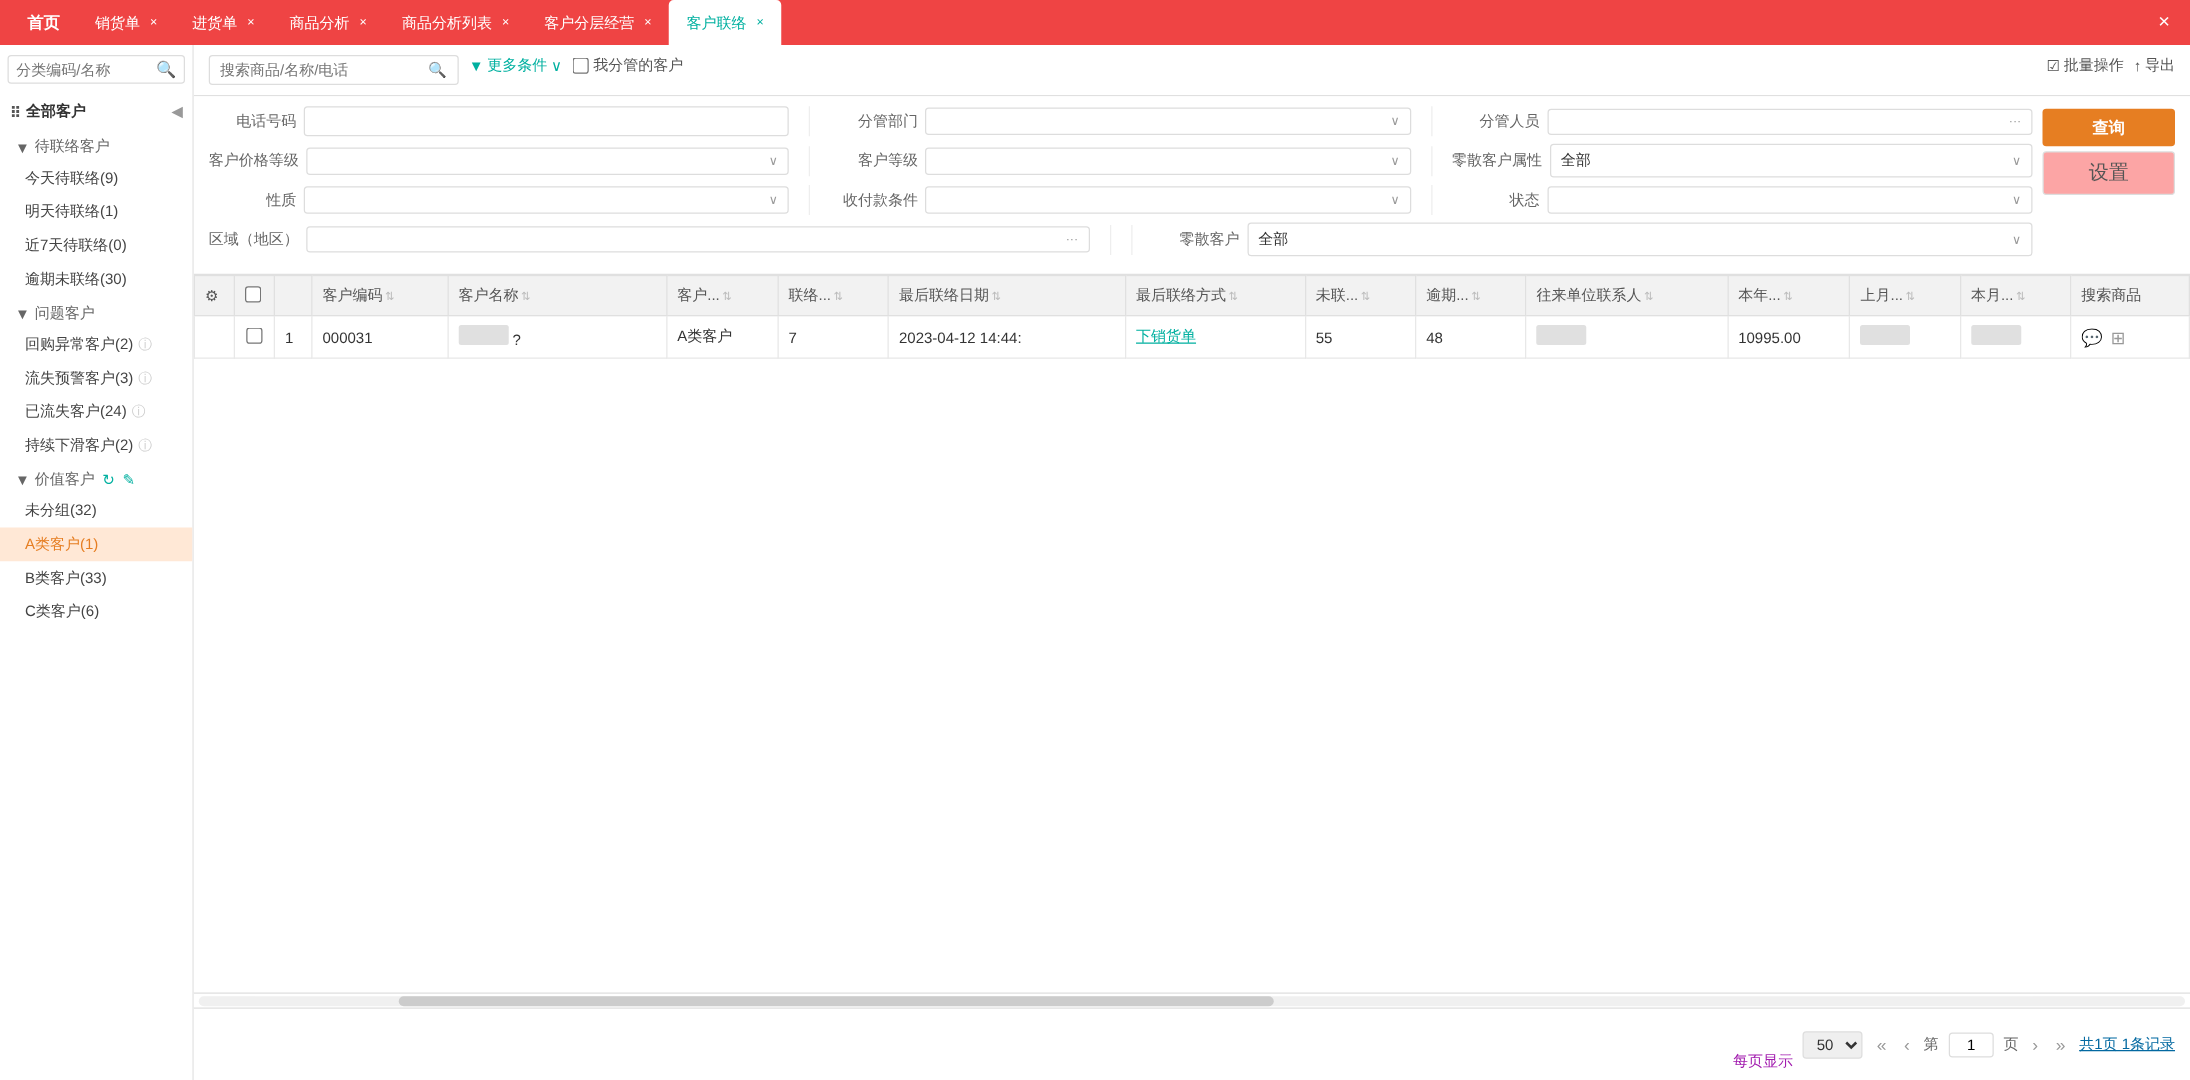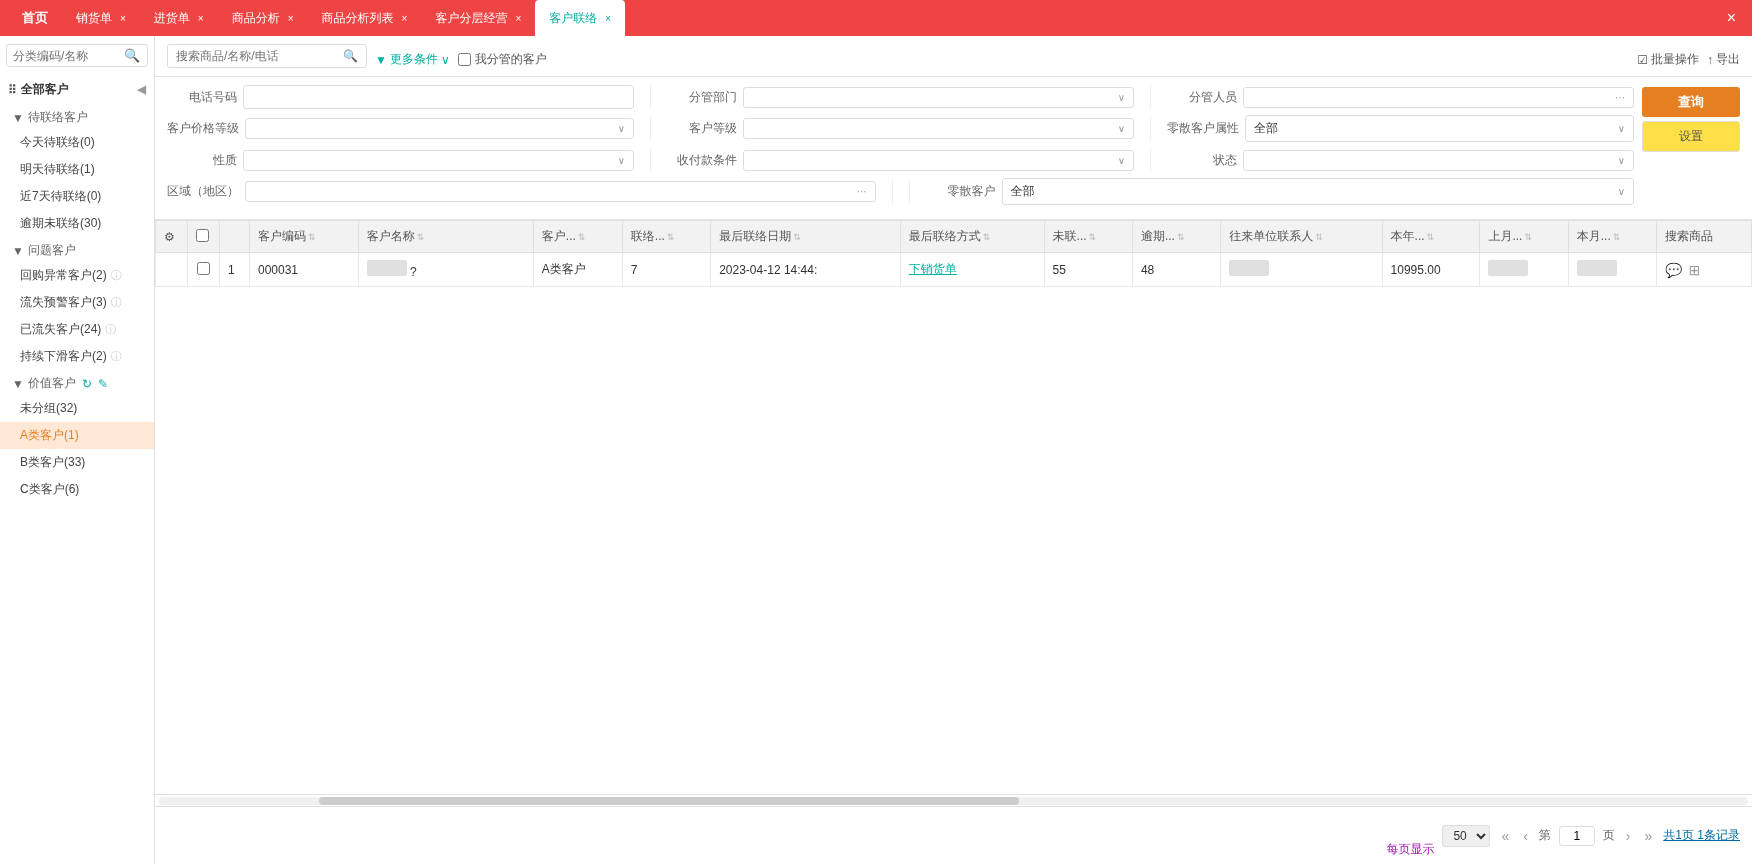--- a/index.html
+++ b/index.html
@@ -55,21 +55,21 @@
       display: flex; align-items: center; gap: 4px; font-size: 12px;
     }
     .sidebar-item.active { background: #ffe8d6; color: #e67e22; }
     .sidebar-item .info-icon { color: #ccc; font-size: 11px; }
 
     
     .content-area { flex: 1; display: flex; flex-direction: column; overflow: hidden; background: #f5f5f5; }
 
     
     .filter-bar {
-      background: #fff; padding: 8px 12px; display: flex; align-items: flex-end;
+      background: #fff; padding: 8px 12px; display: flex; align-items: flex-start;
       gap: 8px; border-bottom: 1px solid #e0e0e0;
     }
     .filter-search {
       display: flex; align-items: center; border: 1px solid #ddd;
       padding: 4px 8px; border-radius: 3px; width: 200px; gap: 4px;
     }
     .filter-search input { border: none; outline: none; font-size: 12px; width: 100%; color: #999; }
     .filter-search .search-icon { color: #00b0a0; cursor: pointer; }
     .filter-more { display: flex; align-items: center; gap: 3px; color: #00b0a0; cursor: pointer; font-size: 12px; }
     .filter-checkbox { display: flex; align-items: center; gap: 4px; color: #555; cursor: pointer; }
@@ -97,22 +97,22 @@
       font-size: 12px; outline: none; color: #333; background: #fff;
       display: flex; align-items: center; justify-content: space-between; cursor: pointer;
     }
     .filter-select-arrow { color: #999; font-size: 10px; }
     .filter-separator { width: 1px; background: #eee; height: 24px; }
     .query-btn {
       background: #e67e22; color: #fff; border: none; border-radius: 3px;
       padding: 6px 20px; cursor: pointer; font-size: 13px; font-weight: bold;
     }
     .settings-btn {
-      background: #fde047; color: #555; border: 1px solid #ddd; border-radius: 3px;
-      padding: 6px 36px; cursor: pointer; font-size: 12px;
+      background: #fca5a5; color: #555; border: 1px solid #ddd; border-radius: 3px;
+      padding: 6px 36px; cursor: pointer; font-size: 16px;
     }
     .btn-group { display: flex; flex-direction: column; gap: 4px; }
 
     
     .table-container { flex: 1; overflow: auto; background: #fff; margin: 0; }
     .data-table { width: 100%; border-collapse: collapse; }
     .data-table th {
       background: #f2f2f2; border: 1px solid #e0e0e0; padding: 7px 8px;
       text-align: left; font-weight: normal; color: #555; white-space: nowrap;
       font-size: 12px;
@@ -203,21 +203,21 @@
       <span class="grid-icon">⠿</span>
       <span>全部客户</span>
       <span class="sidebar-collapse">◀</span>
     </div>
 
     <div class="sidebar-group-label">
       <span>▼</span>
       <span>待联络客户</span>
     </div>
     <div class="sidebar-item">
-      <span>今天待联络(0)</span>
+      <span>今天待联络(9)</span>
     </div>
     <div class="sidebar-item">
       <span>明天待联络(1)</span>
     </div>
     <div class="sidebar-item">
       <span>近7天待联络(0)</span>
     </div>
     <div class="sidebar-item">
       <span>逾期未联络(30)</span>
     </div>

